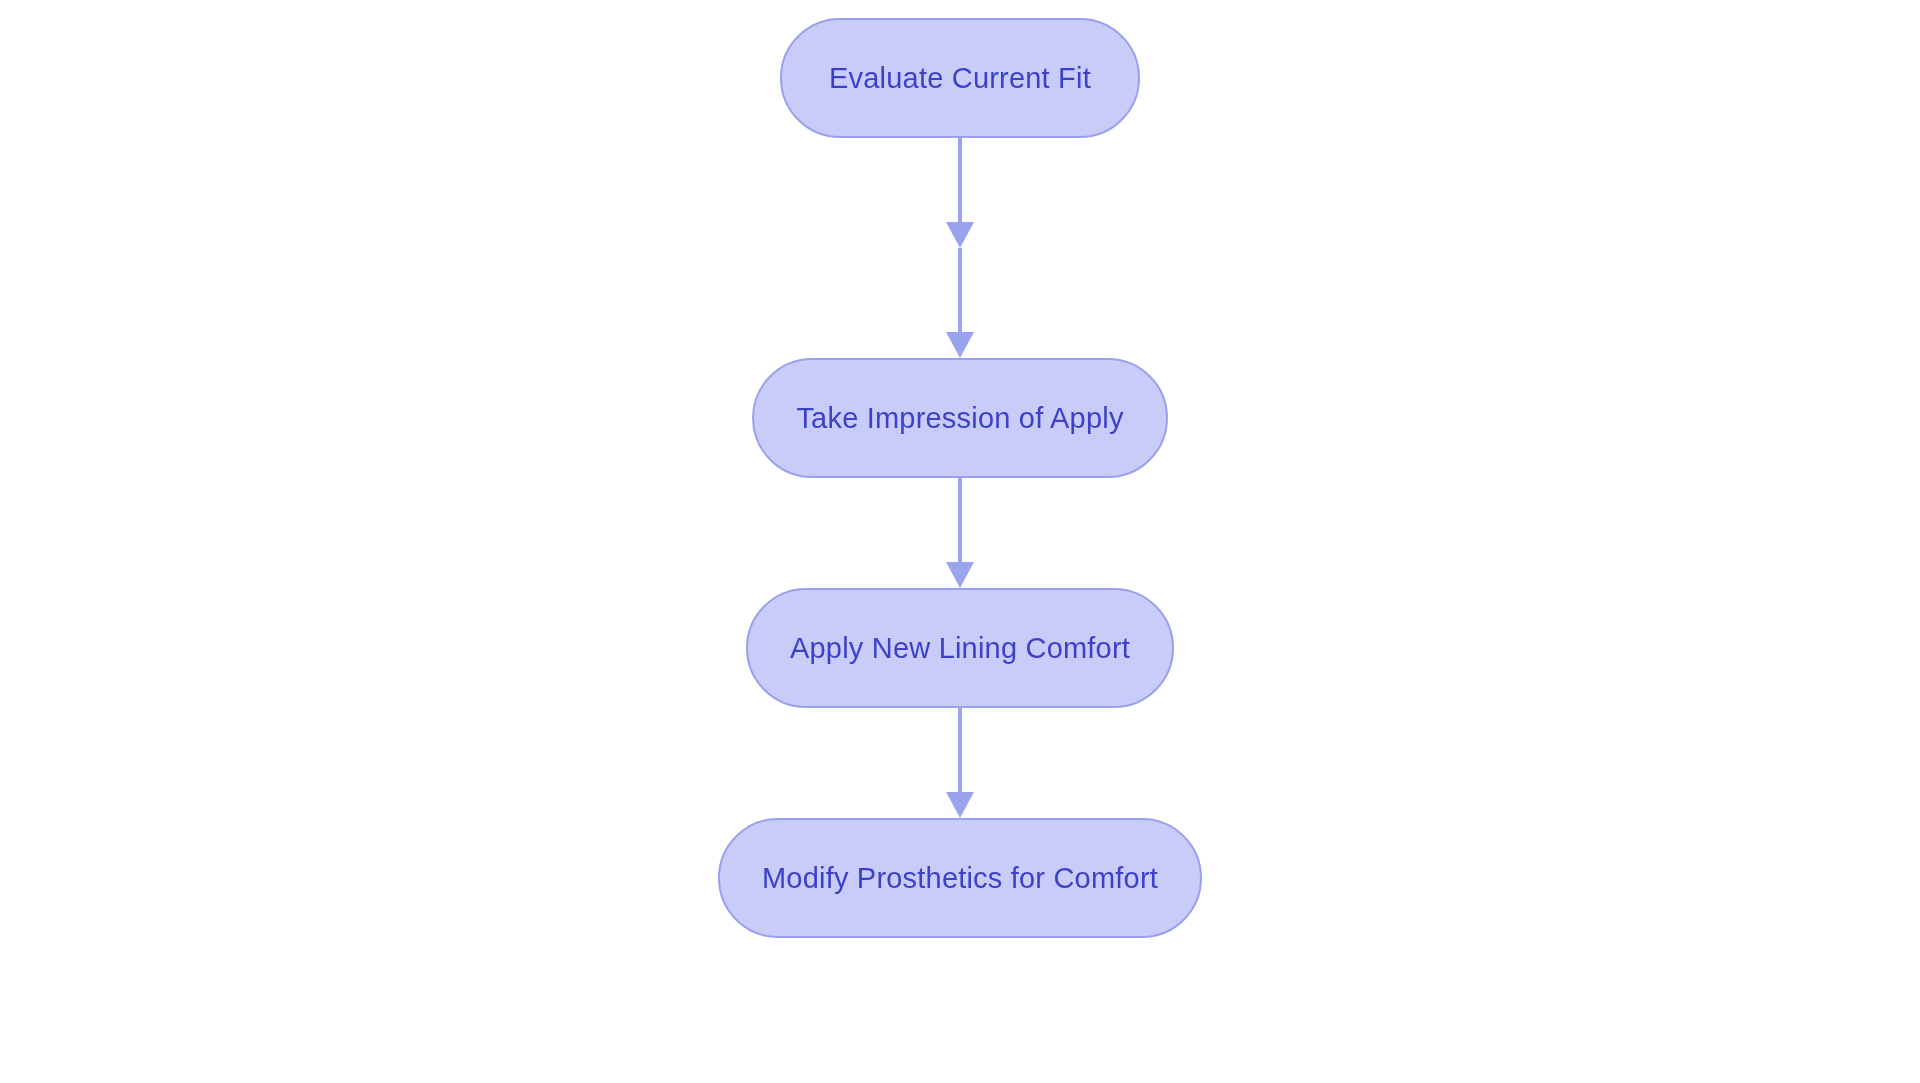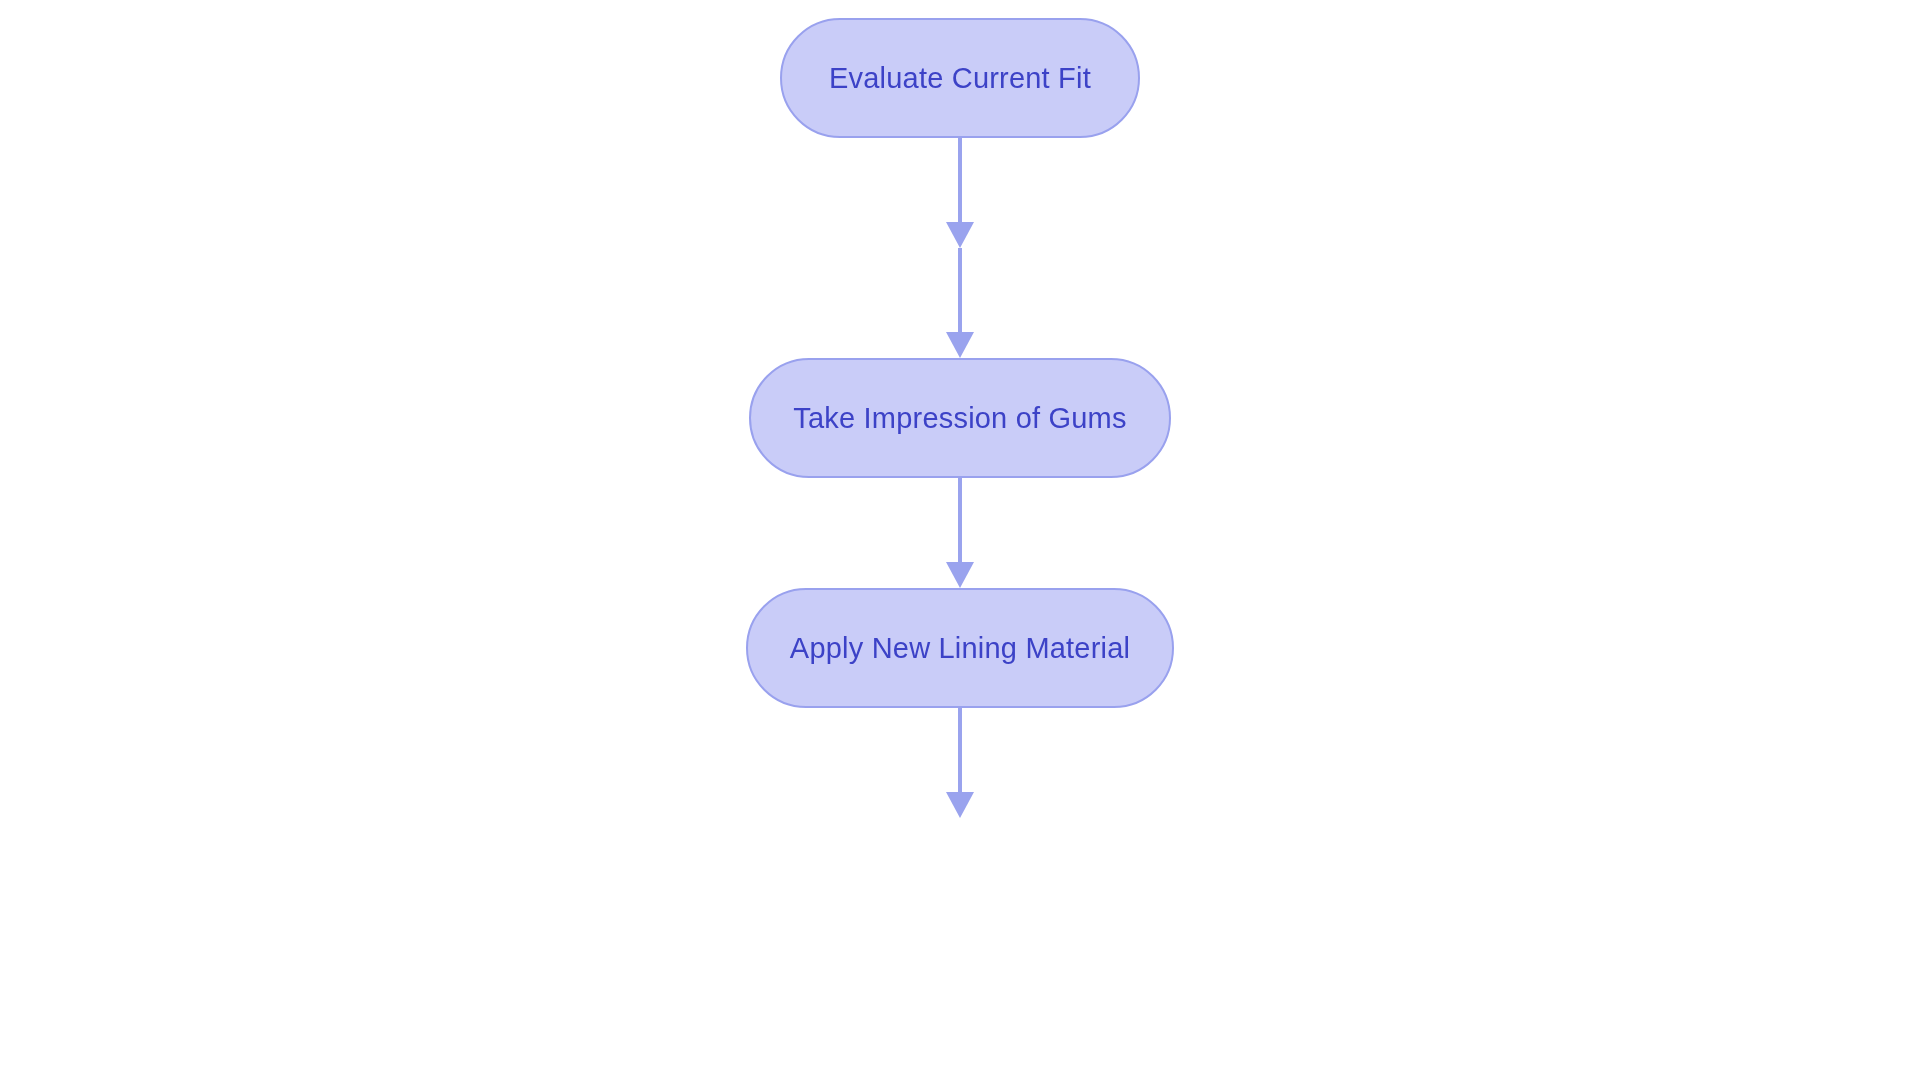--- a/index.html
+++ b/index.html
@@ -78,30 +78,33 @@
     <div class="arrow-head"></div>
   </div>
 
 
   <div class="arrow">
     <div class="arrow-line"></div>
     <div class="arrow-head"></div>
   </div>
 
   <div class="node">
-    <span class="node-label">Take Impression of Gums</span>
+    <span class="node-label">Take Impression of Apply</span>
   </div>
 
   <div class="arrow">
     <div class="arrow-line"></div>
     <div class="arrow-head"></div>
   </div>
 
   <div class="node">
-    <span class="node-label">Apply New Lining Material</span>
+    <span class="node-label">Apply New Lining Comfort</span>
   </div>
 
   <div class="arrow">
     <div class="arrow-line"></div>
     <div class="arrow-head"></div>
   </div>
 
+  <div class="node">
+    <span class="node-label">Modify Prosthetics for Comfort</span>
+  </div>
 </div>
 
 </body></html>

